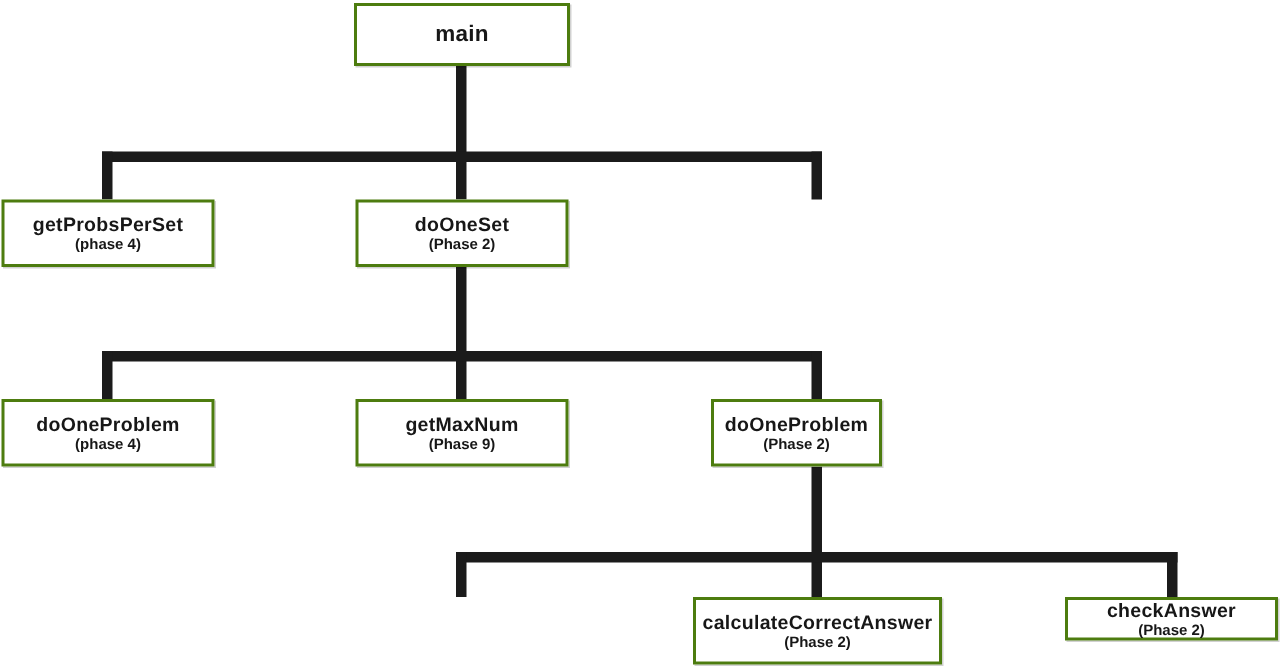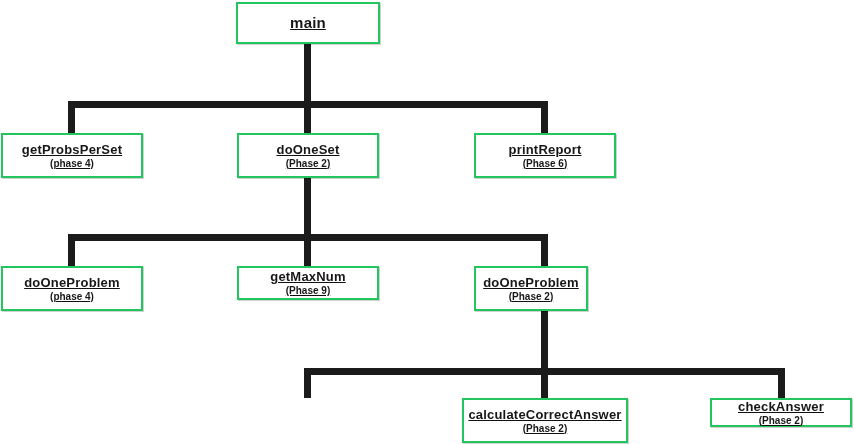--- a/index.html
+++ b/index.html
@@ -12,30 +12,29 @@
     position: relative;
     width: 854px;
     height: 444px;
     background: #ffffff;
     overflow: hidden;
   }
   .node {
     position: absolute;
     box-sizing: border-box;
     background: #ffffff;
-    border: 2px solid #22c55e;
+    border: 2px solid #4d7c0f;
     box-shadow: 1px 1px 0 rgba(0,0,0,0.18);
     display: flex;
     flex-direction: column;
     align-items: center;
     justify-content: center;
     text-align: center;
     color: #111111;
     z-index: 2;
-    text-decoration: underline;
   }
   .node .fn {
     font-weight: bold;
     font-size: 13px;
     line-height: 14px;
     letter-spacing: 0.2px;
     color: #171717;
   }
   .node .ph {
     font-weight: bold;
@@ -52,21 +51,21 @@
     background: #1b1b1b;
     z-index: 1;
   }
 
   
   .n-main              { left: 236px; top: 2px;   width: 144px; height: 42px; }
   .n-getProbsPerSet    { left: 1px;   top: 133px; width: 142px; height: 45px; }
   .n-doOneSet          { left: 237px; top: 133px; width: 142px; height: 45px; }
   .n-printReport       { left: 474px; top: 133px; width: 142px; height: 45px; }
   .n-printHeader       { left: 1px;   top: 266px; width: 142px; height: 45px; }
-  .n-getMaxNum         { left: 237px; top: 266px; width: 142px; height: 34px; }
+  .n-getMaxNum         { left: 237px; top: 266px; width: 142px; height: 45px; }
   .n-doOneProblem      { left: 474px; top: 266px; width: 114px; height: 45px; }
   .n-generateOperands  { left: 233px; top: 398px; width: 146px; height: 45px; }
   .n-calculateCorrectAnswer { left: 462px; top: 398px; width: 166px; height: 45px; }
   .n-checkAnswer       { left: 710px; top: 398px; width: 142px; height: 29px; }
 
   
   .l-v-main      { left: 304px; top: 44px;  width: 7px;   height: 89px; }
   .l-bar1        { left: 68px;  top: 101px; width: 480px; height: 7px;  }
   .l-drop1-left  { left: 68px;  top: 101px; width: 7px;   height: 32px; }
   .l-drop1-right { left: 541px; top: 101px; width: 7px;   height: 32px; }
@@ -106,24 +105,20 @@
   <div class="node n-getProbsPerSet">
     <span class="fn">getProbsPerSet</span>
     <span class="ph">(phase 4)</span>
   </div>
 
   <div class="node n-doOneSet">
     <span class="fn">doOneSet</span>
     <span class="ph">(Phase 2)</span>
   </div>
 
-  <div class="node n-printReport">
-    <span class="fn">printReport</span>
-    <span class="ph">(Phase 6)</span>
-  </div>
 
   <div class="node n-printHeader">
     <span class="fn">doOneProblem</span>
     <span class="ph">(phase 4)</span>
   </div>
 
   <div class="node n-getMaxNum">
     <span class="fn">getMaxNum</span>
     <span class="ph">(Phase 9)</span>
   </div>

